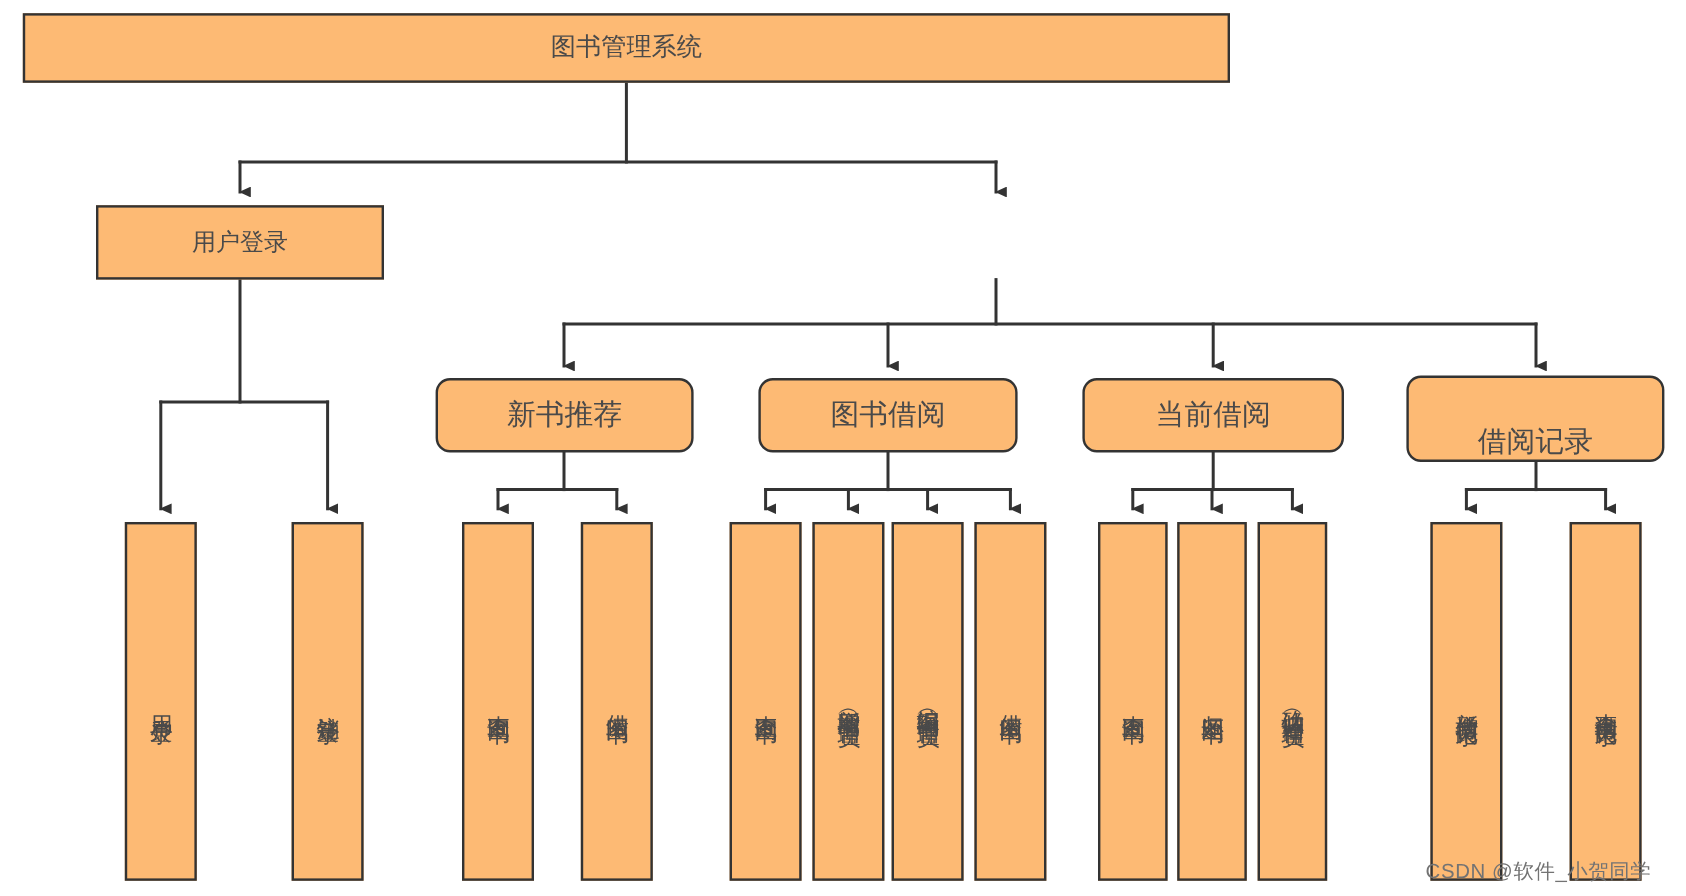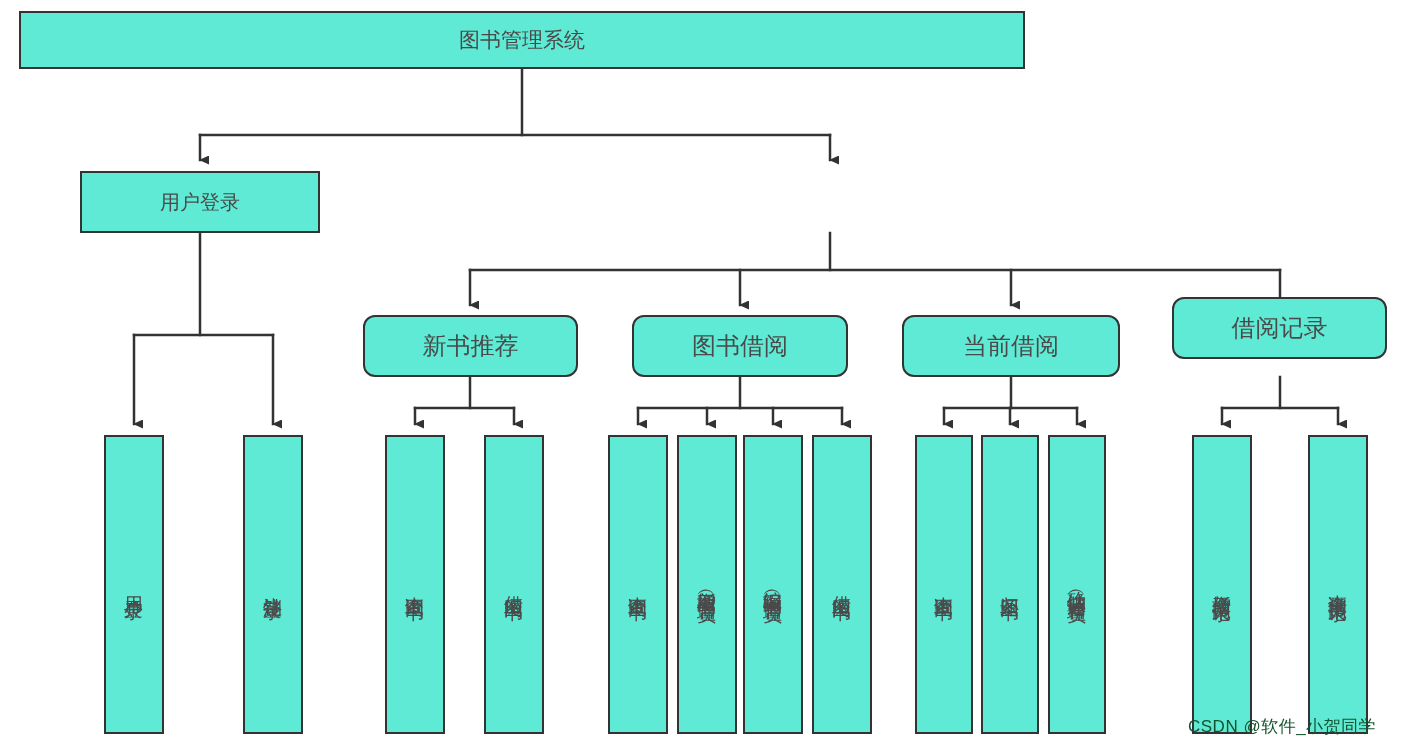--- a/index.html
+++ b/index.html
@@ -22,21 +22,21 @@
     position: absolute;
     left: 0;
     top: 0;
     width: 1405px;
     height: 747px;
   }
   .node-box {
     position: absolute;
     box-sizing: border-box;
     border: 2.5px solid #333333;
-    background: #5eead4;
+    background: #fdba74;
     display: flex;
     align-items: center;
     justify-content: center;
     color: #4a4a4a;
     z-index: 3;
   }
   .node-box.root {
     font-size: 21px;
   }
   .node-box.lvl2 {
@@ -60,21 +60,21 @@
     text-orientation: upright;
     letter-spacing: 2px;
     line-height: 1.0;
     white-space: nowrap;
   }
   #watermark {
     position: absolute;
     left: 1188px;
     top: 715px;
     font-size: 17px;
-    color: #14532d;
+    color: #737373;
     letter-spacing: 0.5px;
     white-space: pre;
     z-index: 5;
     pointer-events: none;
   }
 </style>
 </head>
 <body>
 
 <div id="canvas">
@@ -139,21 +139,21 @@
 
   <div class="node-box lvl3" style="left:363px; top:315px; width:215px; height:62px;">
     <span class="node-label">新书推荐</span>
   </div>
   <div class="node-box lvl3" style="left:632px; top:315px; width:216px; height:62px;">
     <span class="node-label">图书借阅</span>
   </div>
   <div class="node-box lvl3" style="left:902px; top:315px; width:218px; height:62px;text-align:right;">
     <span class="node-label">当前借阅</span>
   </div>
-  <div class="node-box lvl3" style="left:1172px; top:297px; width:215px; height:62px;">
+  <div class="node-box lvl3" style="left:1172px; top:313px; width:215px; height:72px;align-items:flex-end;">
     <span class="node-label">借阅记录</span>
   </div>
 
   <div class="node-box leaf" style="left:104px; top:435px; width:60px; height:299px;">
     <span class="node-label">用户登录</span>
   </div>
   <div class="node-box leaf" style="left:243px; top:435px; width:60px; height:299px;">
     <span class="node-label">注销登录</span>
   </div>
 

